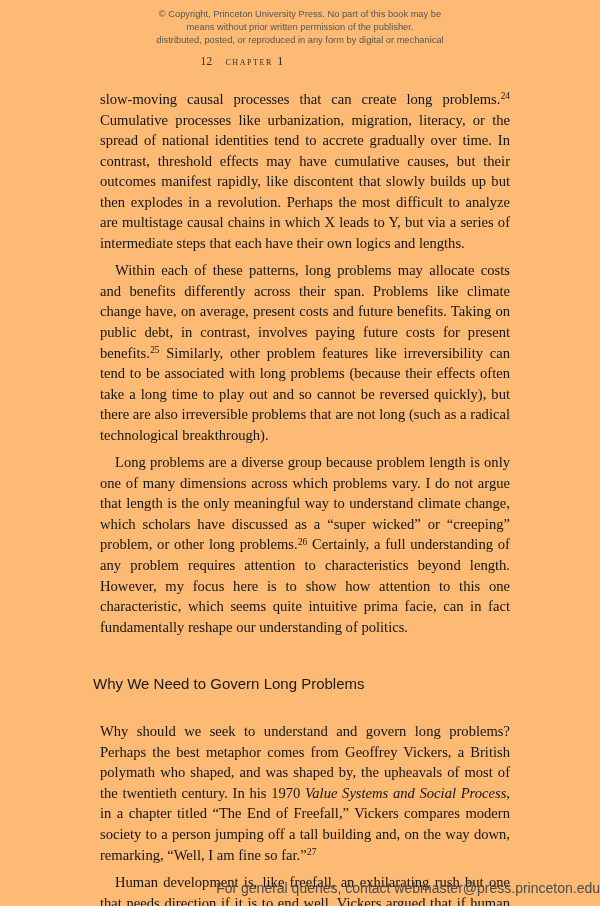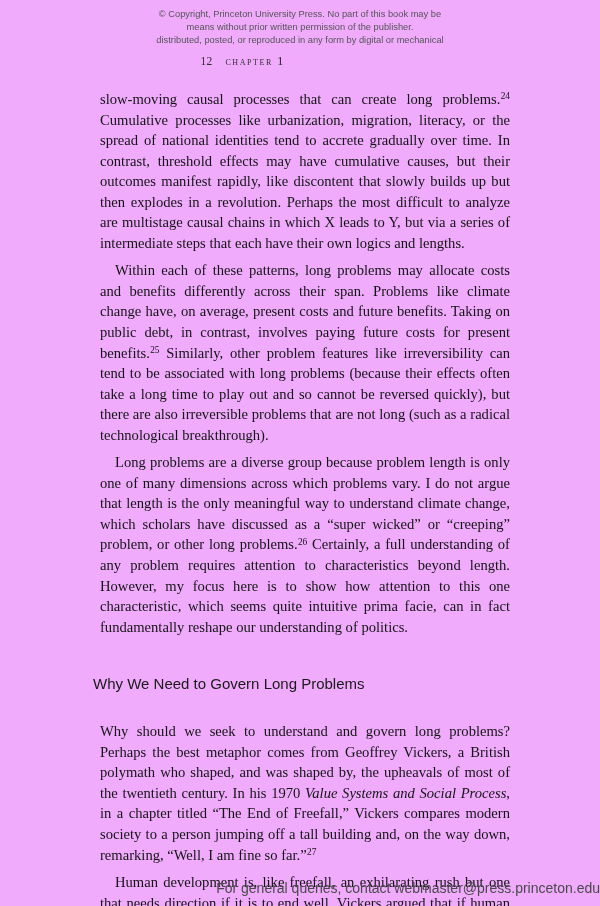--- a/index.html
+++ b/index.html
@@ -6,21 +6,21 @@
   html, body {
     margin: 0;
     padding: 0;
     background: #ffffff;
   }
   .page {
     position: relative;
     width: 600px;
     height: 906px;
     margin: 0 auto;
-    background: #f0abfc;
+    background: #fdba74;
     overflow: hidden;
     color: #1a1a1a;
     font-family: "Liberation Serif", "DejaVu Serif", serif;
     -webkit-font-smoothing: antialiased;
   }
 
   
   .copyright-block {
     position: absolute;
     top: 8px;

